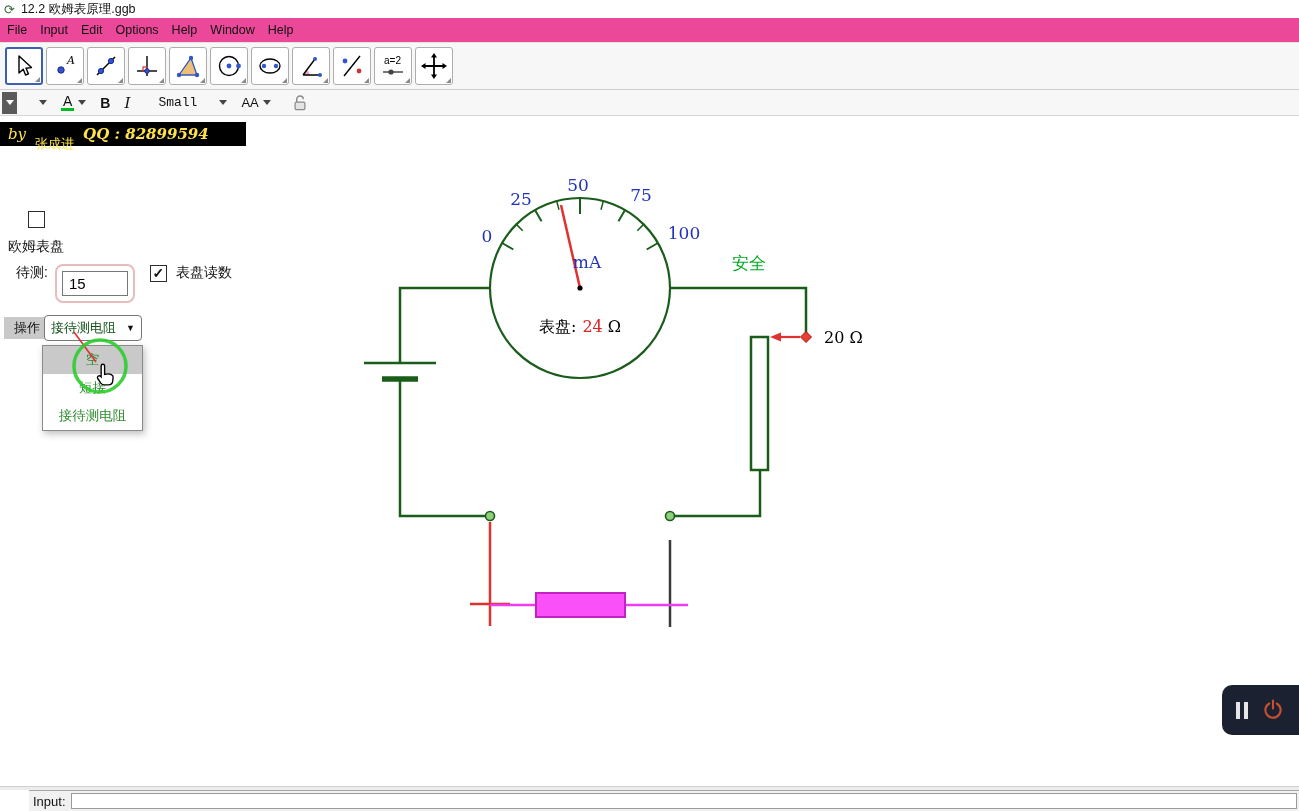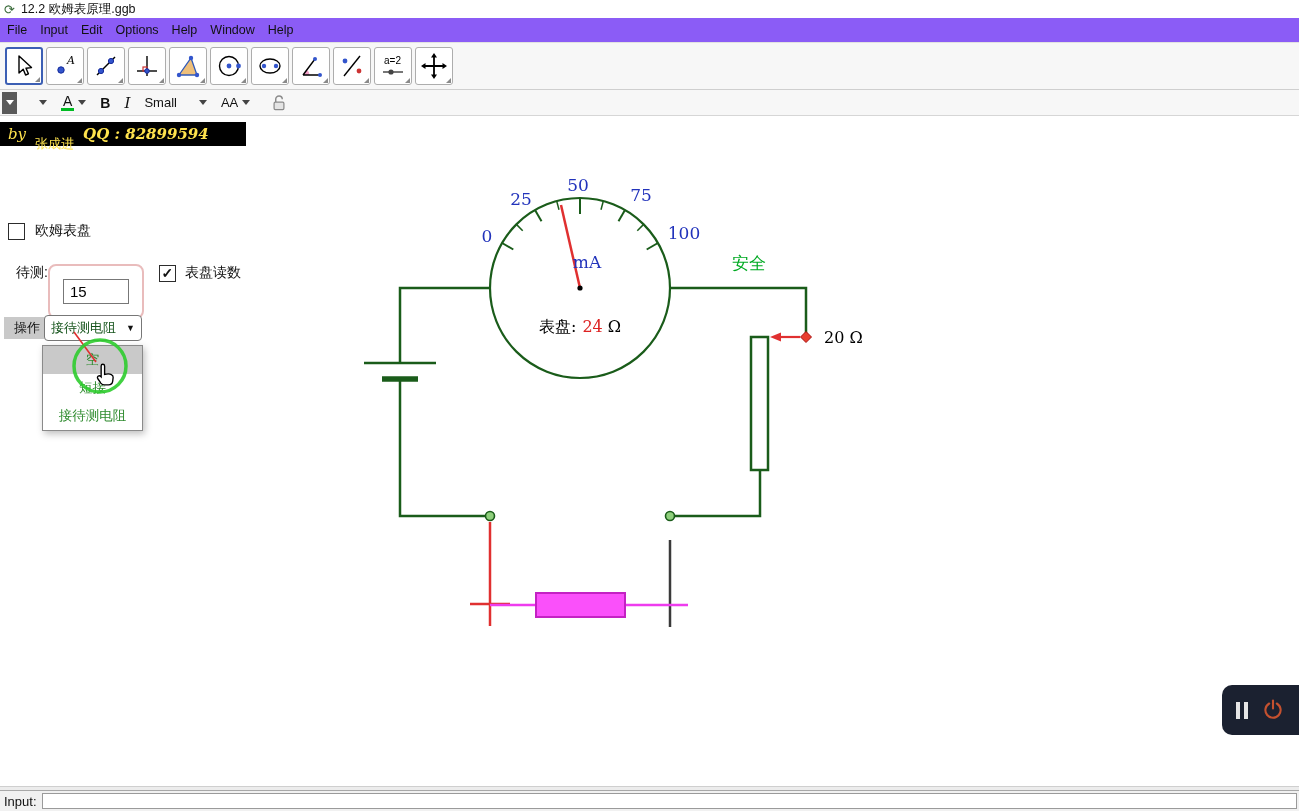--- a/index.html
+++ b/index.html
@@ -4,21 +4,21 @@
 <style>
   * { box-sizing: border-box; margin: 0; padding: 0; }
   html,body { width:1299px; height:811px; background:#fff; overflow:hidden;
               font-family:"Liberation Sans", sans-serif; color:#111; }
 
   
   .titlebar { height:18px; display:flex; align-items:center; gap:6px; padding-left:4px;
               font-size:12.5px; background:#fff; }
   .title-icon { color:#3a6b3a; font-size:13px; }
   .menubar { height:24px; display:flex; align-items:center; gap:13px; padding-left:7px;
-             font-size:12.5px; background:#8b5cf6; }
+             font-size:12.5px; background:#ec4899; }
   .menubar span { cursor:default; }
 
   .toolbar { height:48px; background:#f7f7f7; border-top:1px solid #e2e2e2;
              border-bottom:1px solid #cfcfcf; display:flex; align-items:center;
              gap:3px; padding-left:5px; }
   .toolbtn { width:38px; height:38px; background:#fff; border:1px solid #adadad;
              border-radius:3px; position:relative; display:flex; align-items:center;
              justify-content:center; }
   .toolbtn.selected { border:2px solid #3c5fb4; }
   .dd { position:absolute; right:1px; bottom:1px; width:0; height:0;
@@ -45,28 +45,28 @@
             font-family:"DejaVu Serif",serif; }
   .banner .by  { font-style:italic; font-size:15px; }
   .banner .author { font-size:13px; font-family:Liberation Serif, serif;margin-top:20px; }
   .banner .qq  { font-style:italic; font-weight:bold; font-size:15px; }
 
   .params { position:absolute; left:8px; top:44px; font-family:"DejaVu Serif",serif;
             font-style:italic; font-size:15px; line-height:23px; color:#101010; }
   .p-col { display:inline-block; width:112px; }
   .params sub { font-size:11px; }
 
-  .cb-row1 { position:absolute; left:8px; top:106px; display:flex; align-items:center;
-             gap:10px; font-size:14px; }
+  .cb-row1 { position:absolute; left:8px; top:95px; display:flex; align-items:center;
+             gap:10px; font-size:14px;flex-direction:column; }
   .cbox { width:17px; height:17px; border:1.5px solid #2c2c2c; background:#fff;
           display:flex; align-items:center; justify-content:center;
           font-size:14px; font-weight:bold; color:#111; }
   .cb-row2 { position:absolute; left:16px; top:148px; display:flex; align-items:flex-start;
              font-size:14px; }
-  .tm-wrap { border:2px solid #e9bcbc; border-radius:8px; padding:13px; }
+  .tm-wrap { margin-left:7px; border:2px solid #e9bcbc; border-radius:8px; padding:5px; }
   .tm-input { width:66px; height:25px; border:1px solid #777; font-size:15px;
               padding-left:6px; font-family:"Liberation Sans",sans-serif; }
   .cb2 { margin-left:15px; display:flex; align-items:center; gap:9px; }
 
   .op-label { position:absolute; left:4px; top:201px; background:#c9c9c9;
               padding:2px 10px; font-size:13px; }
   .op-dropdown { position:absolute; left:44px; top:199px; width:98px; height:26px;
                  border:1px solid #777; border-radius:4px; background:#fff;
                  display:flex; align-items:center; padding:0 6px; font-size:13px;
                  color:#14531a; }
@@ -82,21 +82,21 @@
 
   .playpanel { position:absolute; right:0; top:569px; width:77px; height:50px;
                background:#1b2130; border-radius:10px 0 0 10px; display:flex;
                align-items:center; justify-content:center; gap:13px; z-index:6; }
   .pause { display:flex; gap:4px; }
   .pause div { width:4px; height:17px; background:#e6e6e6; }
 
   
   .hstrip { height:4px; background:#ececec; border-top:1px solid #cfcfcf; }
   .inputbar { height:21px; background:#f1f1f1; border-top:1px solid #a8a8a8;
-              display:flex; align-items:center; gap:5px; padding-left:4px; font-size:13px; }
+              display:flex; align-items:center; gap:5px; padding-left:4px; font-size:13px;margin-left:29px; }
   .cmd-input { flex:1; height:16px; border:1px solid #9a9a9a; background:#fff;
                margin-right:2px; font-size:12px; padding-left:4px; }
 </style>
 </head>
 <body>
 
 <div class="titlebar">
   <span class="title-icon">⟳</span>
   <span>12.2 欧姆表原理.ggb</span>
 </div>
@@ -207,21 +207,21 @@
     </div>
   <div class="sb-item">
       <span class="tri-dn"></span>
     </div>
   <div class="sb-item">
     <span class="color-a">A</span>
     <span class="tri-dn"></span>
   </div>
   <div class="sb-item sb-b">B</div>
   <div class="sb-item sb-i">I</div>
-  <div class="sb-item" style="">
+  <div class="sb-item" style="margin-left:14px;font-family:Liberation Mono, monospace;">
     <span>Small</span>
     <span class="tri-dn" style="margin-left:18px;"></span>
   </div>
   <div class="sb-item">
     <span>AA</span>
     <span class="tri-dn"></span>
   </div>
   <div class="sb-lock">
     <svg width="18" height="18" viewBox="0 0 22 22">
       <path d="M7 10 V6.5 a4 4 0 0 1 8 0" fill="none" stroke="#8a8a8a" stroke-width="1.8"></path>

